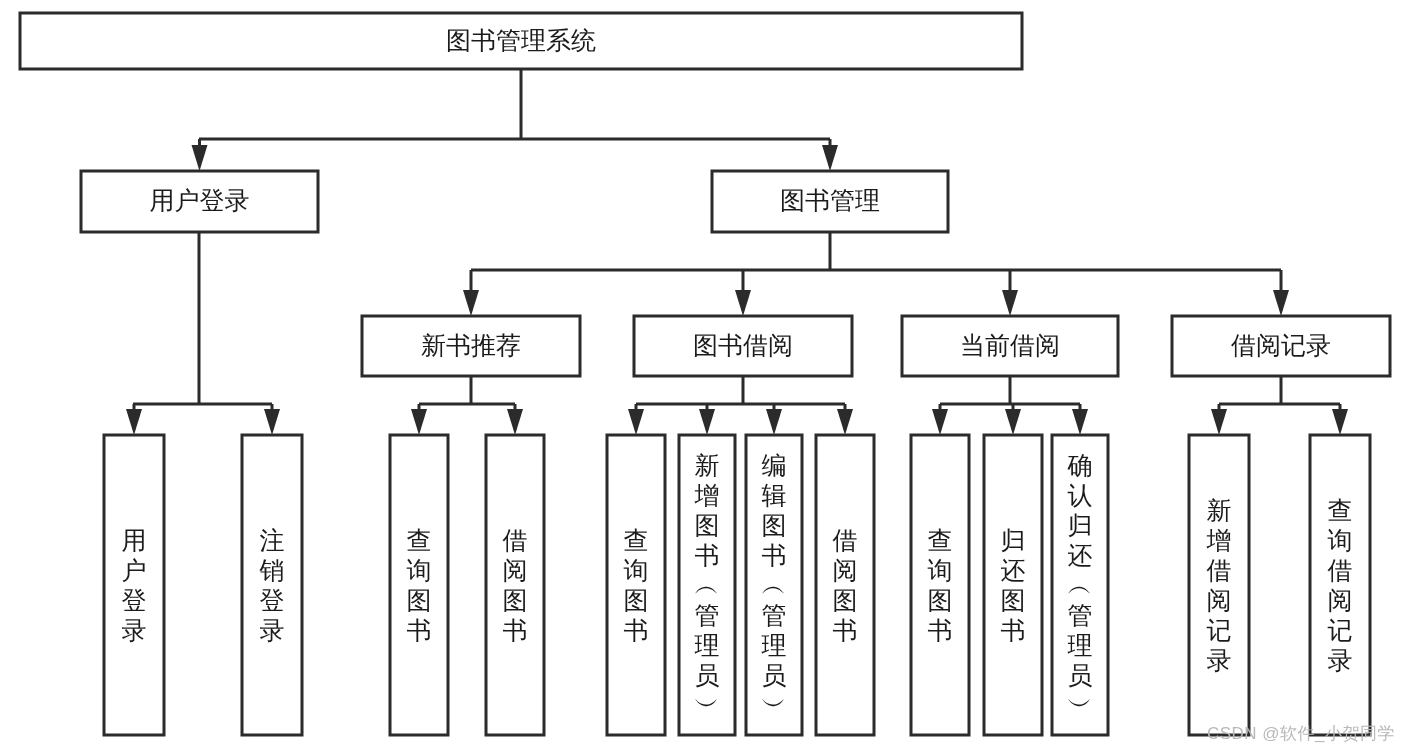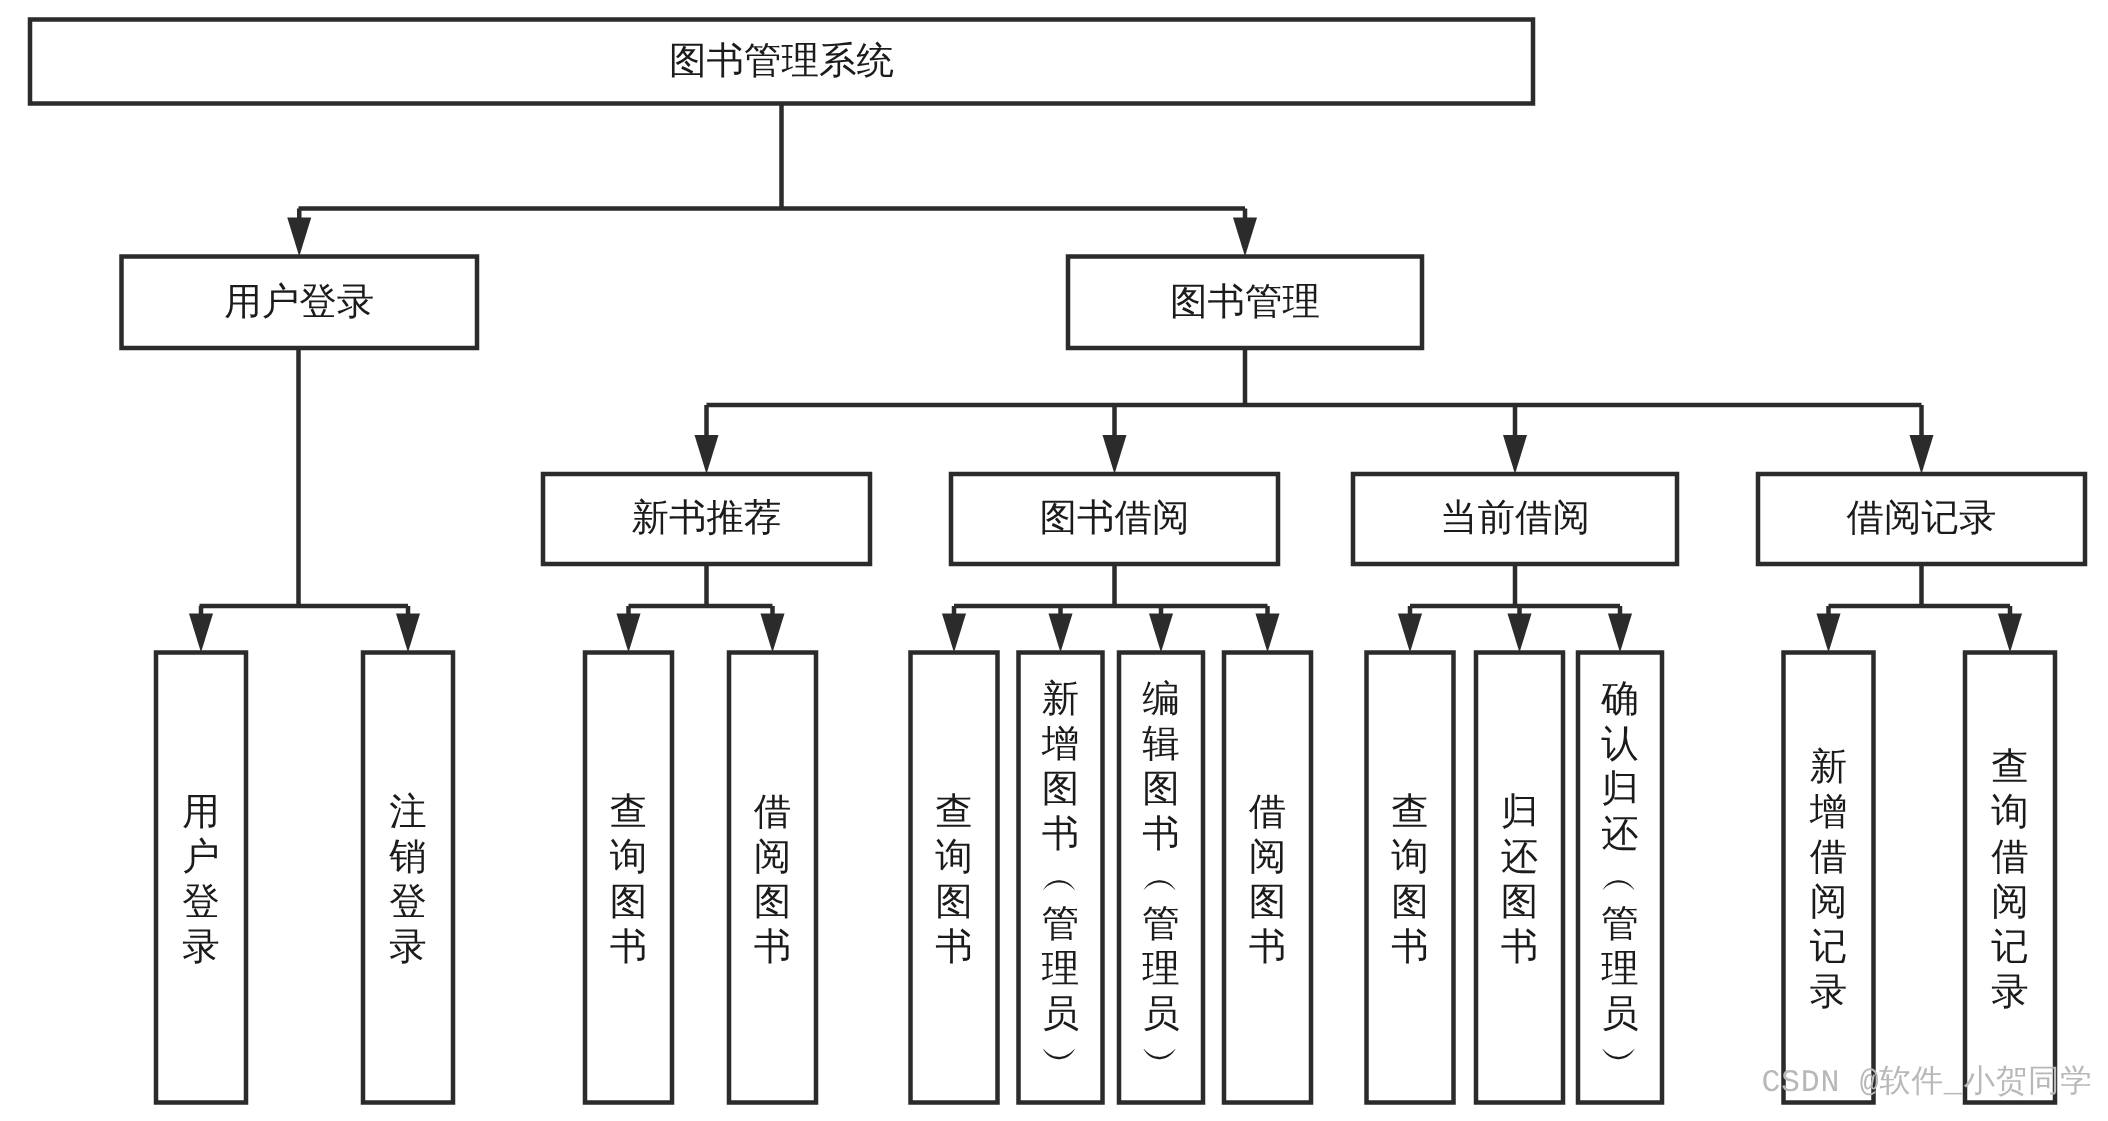--- a/index.html
+++ b/index.html
@@ -51,23 +51,23 @@
   }
   .node-label-v {
     font-family: "Liberation Sans", "DejaVu Sans", sans-serif;
     font-size: 25px;
     fill: #1b1b1b;
     text-anchor: middle;
   }
   .watermark {
     position: absolute;
     right: 10px;
-    bottom: 13px;
-    font-family: Liberation Mono, monospace;
-    font-size: 21px;
+    bottom: 2px;
+    font-family: Liberation Sans, sans-serif;
+    font-size: 17px;
     color: #b8b8b8;
     letter-spacing: 0.5px;
     white-space: nowrap;
     user-select: none;
   }
 </style>
 </head>
 <body>
 
 <div id="diagram-root">

